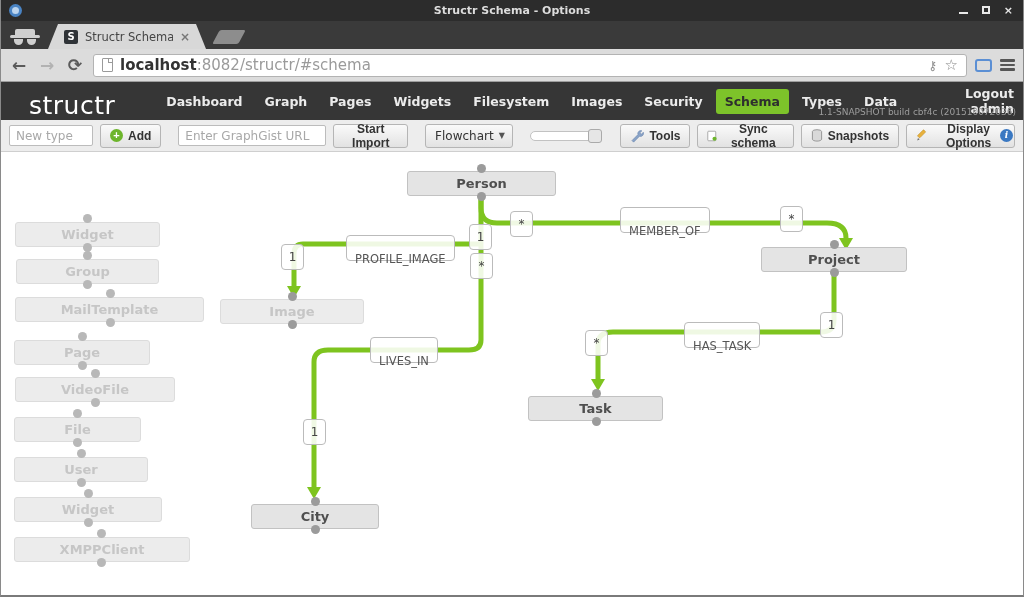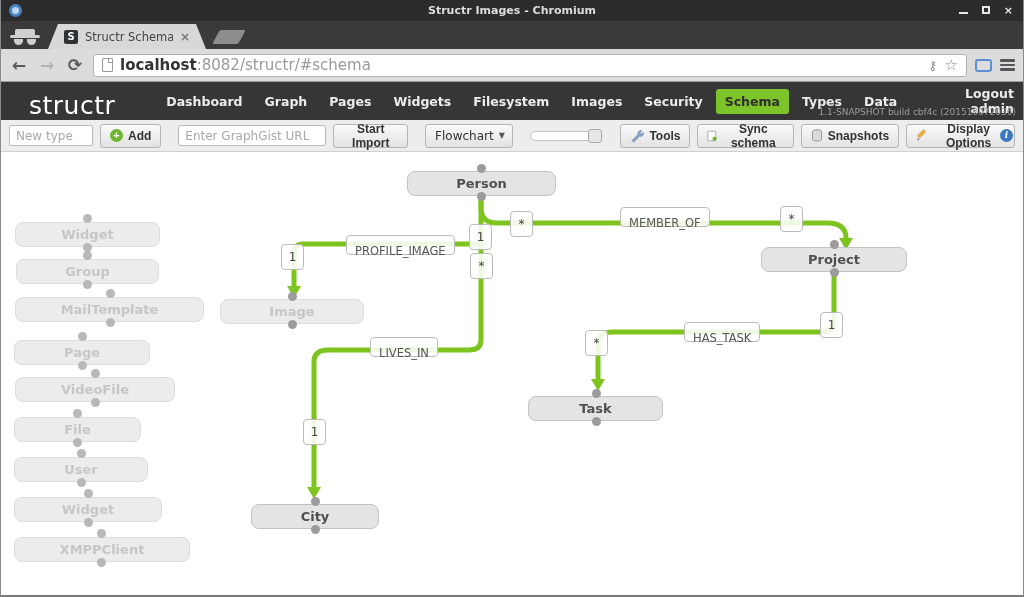--- a/index.html
+++ b/index.html
@@ -63,35 +63,35 @@
   .dropdown { width:88px; justify-content:space-between; font-weight:normal; margin-left:10px; }
   .caret { font-size:8px; color:#555; }
   .slider { width:88px; height:10px; background:#fff; border:1px solid #c2c2c2; border-radius:5px; position:relative; margin-left:10px; }
   .slider-handle { position:absolute; right:-2px; top:-3px; width:14px; height:14px; background:#e6e6e6; border:1px solid #aaa; border-radius:3px; }
   .grp { margin-left:12px; }
   .info-ico { position:absolute; right:10px; width:13px; height:13px; border-radius:50%; background:#3a78c2; color:#fff; font-size:9px; font-weight:bold; font-style:italic; font-family:"DejaVu Serif",serif; text-align:center; line-height:13px; }
 
   
   .canvas { position:relative; flex:1; background:#fff; overflow:hidden; }
   .edges { position:absolute; left:0; top:0; }
-  .node { position:absolute; height:25px; background:#e4e4e4; border:1px solid #c2c2c2; border-radius:8px; text-align:center; font-size:13px; font-weight:bold; color:#4f4f4f; line-height:23px; }
+  .node { position:absolute; height:25px; background:#e4e4e4; border:1px solid #c2c2c2; border-radius:3px; text-align:center; font-size:13px; font-weight:bold; color:#4f4f4f; line-height:23px; }
   .node.faded { background:#ececec; border-color:#dcdcdc; color:#c6c6c6; }
   .dot { position:absolute; width:9px; height:9px; border-radius:50%; background:#9b9b9b; }
   .dot.faded { background:#b8b8b8; }
-  .rel-label { position:absolute; height:20px; background:rgba(255,255,255,0.88); border:1px solid #bbb; border-radius:4px; font-size:11.5px; color:#555; line-height:22px; padding:4px 8px; white-space:nowrap; }
+  .rel-label { position:absolute; height:20px; background:rgba(255,255,255,0.88); border:1px solid #bbb; border-radius:4px; font-size:11.5px; color:#555; line-height:22px; padding:12px 8px; white-space:nowrap; }
   .card { position:absolute; width:23px; height:26px; background:rgba(255,255,255,0.88); border:1px solid #bbb; border-radius:4px; font-size:12px; color:#444; text-align:center; line-height:24px; }
 </style>
 </head>
 <body>
 
 <div class="window">
 
   <div class="titlebar">
     <div class="chromium-logo"></div>
-    <div class="win-title">Structr Images - Chromium</div>
+    <div class="win-title">Structr Schema - Options</div>
     <div class="win-controls">
       <span><i class="ctl-min"></i></span>
       <span><i class="ctl-max"></i></span>
       <span>×</span>
     </div>
   </div>
 
   <div class="tabstrip">
     <div class="incognito">
       <i class="incog-hat"></i>

